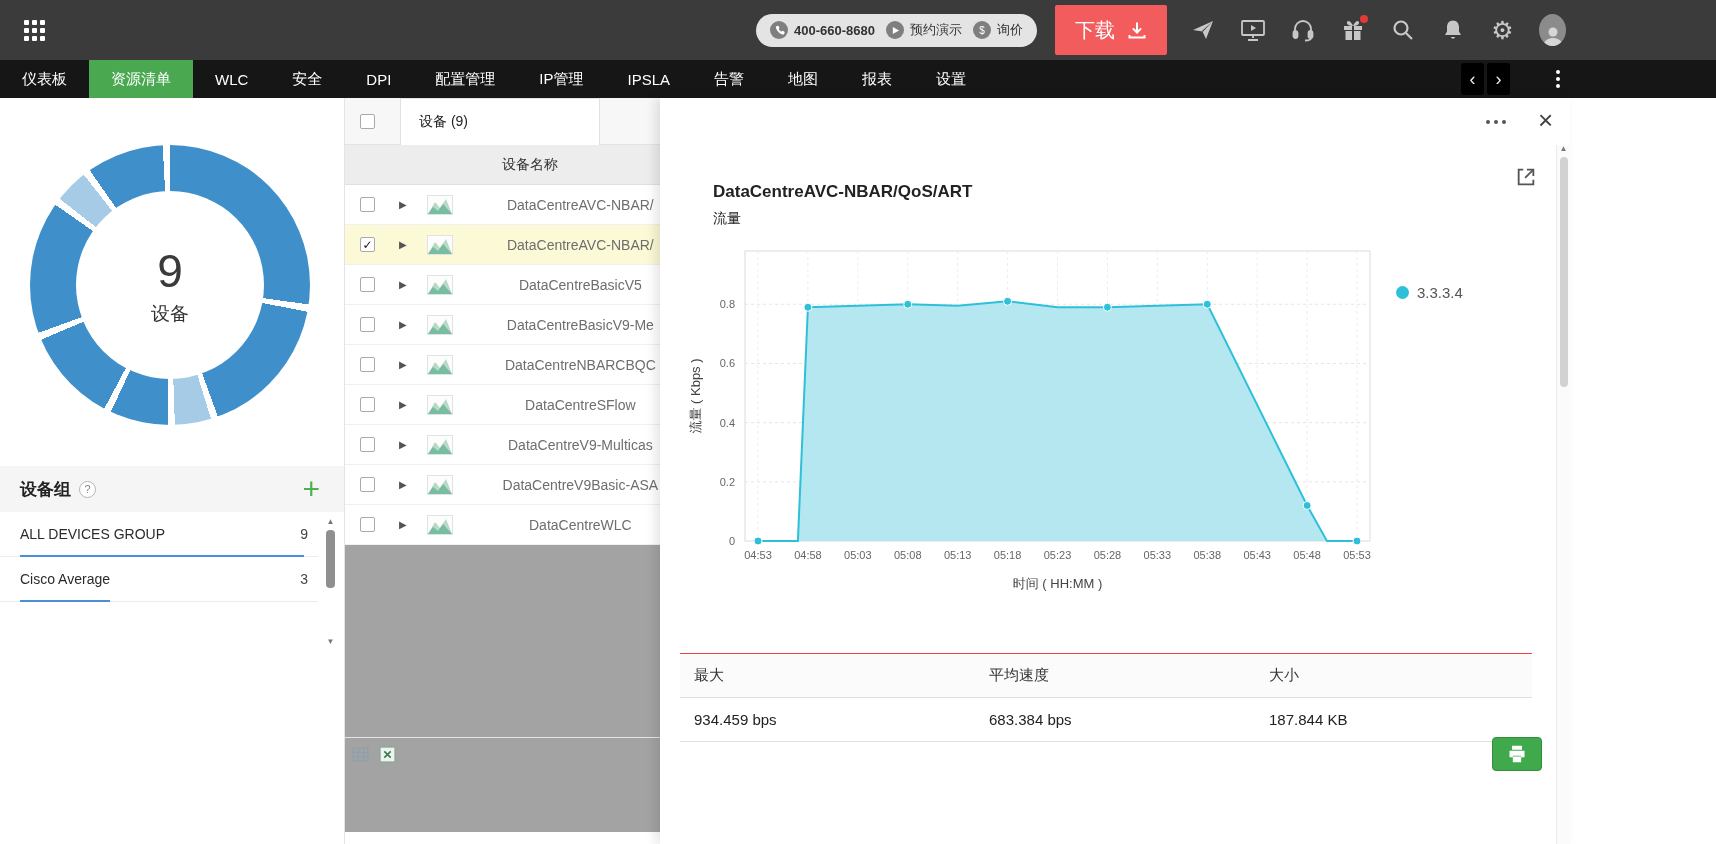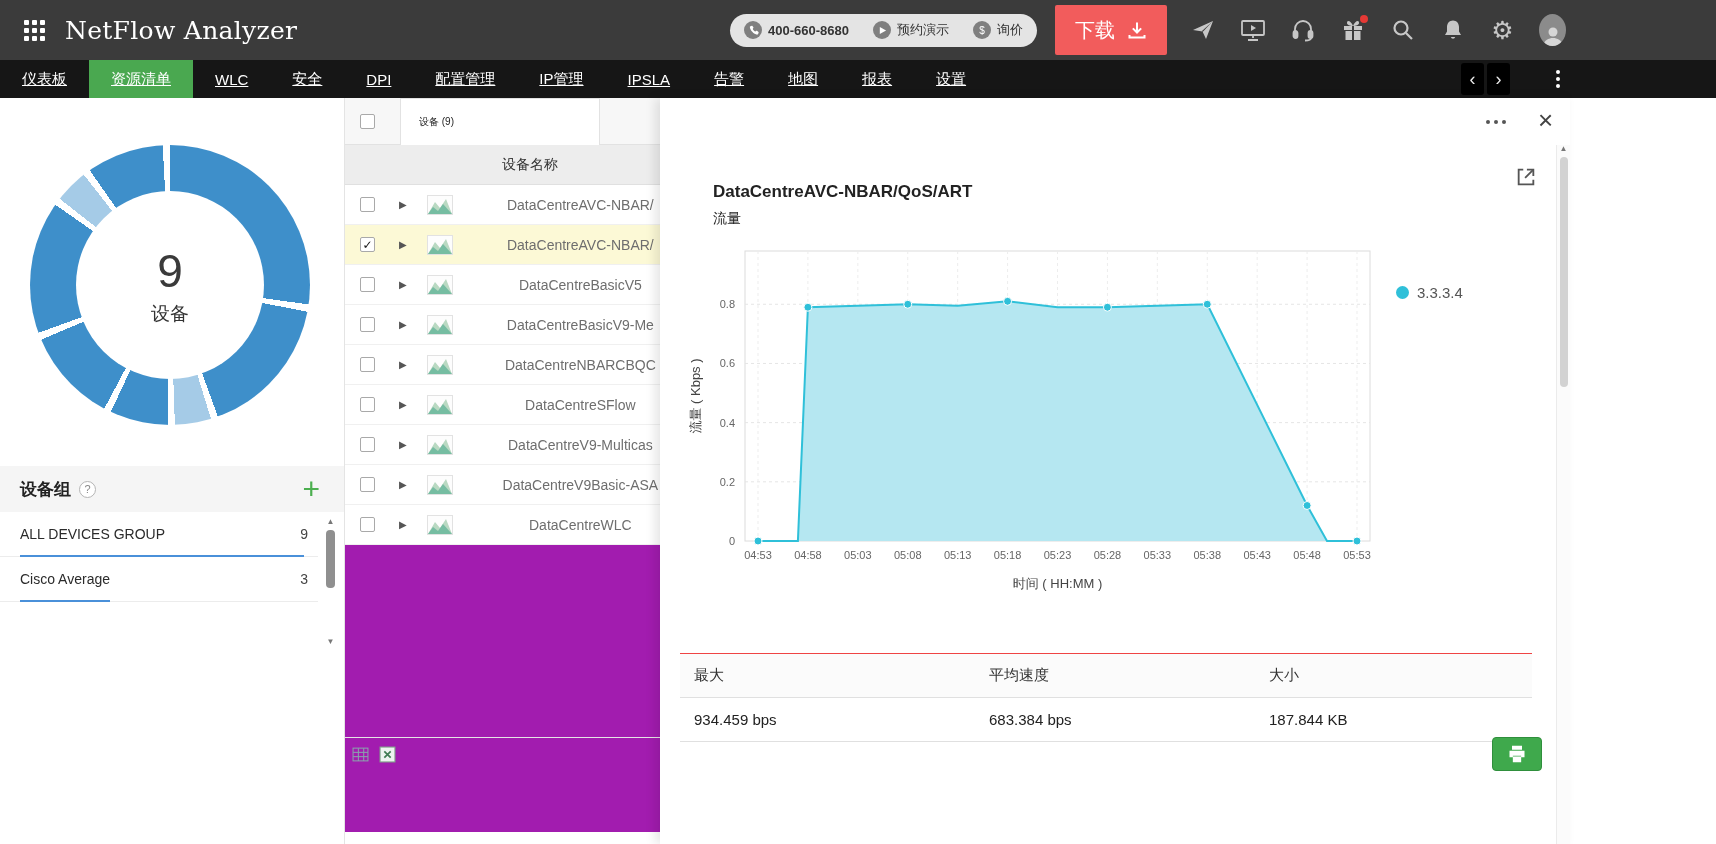--- a/index.html
+++ b/index.html
@@ -6,36 +6,36 @@
   html,body { background:#fff; }
   body { font-family:"Liberation Sans","DejaVu Sans",sans-serif; }
   .screen { position:relative; width:1716px; height:844px; background:#fff; overflow:hidden; }
 
   
   .app-header { height:60px; background:#3b3b3b; display:flex; align-items:center; padding:0 150px 0 24px; }
   .menu-grid { display:grid; grid-template-columns:repeat(3,5px); grid-gap:3px; cursor:pointer; }
   .menu-grid span { width:5px; height:5px; background:#fff; border-radius:1px; }
   .app-title { color:#fff; font-size:25px; margin-left:20px; font-weight:500; font-family:"DejaVu Serif","Liberation Serif",serif; letter-spacing:.3px; }
   .hdr-spacer { flex:1; }
-  .contact-pill { background:#e4e4e4; border-radius:17px; height:33px; display:flex; align-items:center; padding:0 14px; gap:24px; font-size:13px; color:#333; white-space:nowrap; }
+  .contact-pill { background:#e4e4e4; border-radius:17px; height:33px; display:flex; align-items:center; padding:0 14px; gap:11px; font-size:13px; color:#333; white-space:nowrap; }
   .pill-group { display:flex; align-items:center; gap:6px; cursor:pointer; }
   .pill-icn { width:18px; height:18px; border-radius:50%; background:#7f7f7f; color:#fff; display:flex; align-items:center; justify-content:center; font-size:10px; flex:0 0 auto; }
   .pill-phone-num { font-weight:bold; }
   .download-btn { background:#f25c5c; color:#fff; height:50px; margin-left:18px; padding:0 20px; display:flex; align-items:center; gap:12px; font-size:20px; cursor:pointer; border-radius:2px; }
   .header-icons { display:flex; align-items:center; gap:23px; margin-left:22px; }
   .hicon { width:27px; height:27px; display:flex; align-items:center; justify-content:center; position:relative; cursor:pointer; color:#c7c7c7; }
   .hicon svg { display:block; }
   .badge-dot { position:absolute; top:-2px; right:-2px; width:8px; height:8px; border-radius:50%; background:#e53935; }
   .avatar { width:32px; height:32px; border-radius:50%; background:#8b8b8b; overflow:hidden; display:flex; align-items:flex-end; justify-content:center; }
   .gear-glyph { font-size:25px; line-height:1; color:#c7c7c7; }
 
   
   .nav { height:38px; background:#161616; display:flex; align-items:stretch; padding-right:152px; }
   .nav-items { display:flex; align-items:stretch; }
-  .nav-item { display:flex; align-items:center; padding:12px 22px; color:#fff; font-size:15px; cursor:pointer; white-space:nowrap;text-decoration:underline; }
+  .nav-item { display:flex; align-items:center; padding:12px 22px; color:#fff; font-size:15px; cursor:pointer; white-space:nowrap; }
   .nav-item.active { background:#4aa850; }
   .nav-right { margin-left:auto; display:flex; align-items:center; gap:42px; }
   .nav-arrows { display:flex; gap:3px; }
   .nav-arrow { width:23px; height:32px; background:#000; color:#eee; display:flex; align-items:center; justify-content:center; font-size:18px; border-radius:3px; cursor:pointer; }
   .nav-more { display:flex; flex-direction:column; gap:3px; cursor:pointer; padding:4px; }
   .nav-more span { width:4px; height:4px; border-radius:50%; background:#fff; }
 
   
   .content { position:relative; display:flex; height:746px; }
 
@@ -67,26 +67,26 @@
   .grp-row.u-full::after { content:''; position:absolute; left:20px; right:14px; bottom:-1px; height:2px; background:#4a90d9; }
   .grp-row.u-text::after { content:''; position:absolute; left:20px; width:90px; bottom:-1px; height:2px; background:#4a90d9; }
   .side-scroll { position:absolute; right:7px; top:420px; width:13px; height:128px; display:flex; flex-direction:column; align-items:center; }
   .scroll-arrow { font-size:8px; color:#777; line-height:1; cursor:pointer; }
   .side-thumb { width:9px; height:58px; background:#8f8f8f; border-radius:4px; margin:4px 0; cursor:pointer; }
   .side-track-rest { flex:1; }
 
   
   .main { position:relative; flex:1; background:#fff; }
   .toolbar { position:absolute; top:0; left:0; width:315px; height:47px; background:#f7f7f7; border-bottom:1px solid #e2e2e2; display:flex; align-items:center; padding-left:15px; }
-  .tab { position:absolute; left:55px; top:0; height:47px; width:200px; background:#fff; border:1px solid #e2e2e2; border-bottom:none; display:flex; align-items:center; padding-left:18px; font-size:10px; color:#222; cursor:pointer; }
+  .tab { position:absolute; left:55px; top:0; height:47px; width:200px; background:#fff; border:1px solid #e2e2e2; border-bottom:none; display:flex; align-items:center; padding-left:18px; font-size:14px; color:#222; cursor:pointer; }
 
   .cb { width:15px; height:15px; border:1px solid #a9a9a9; border-radius:2px; background:#fff; display:inline-flex; align-items:center; justify-content:center; font-size:12px; color:#111; cursor:pointer; flex:0 0 auto; }
   .cb.checked::after { content:"✓"; }
 
-  .device-list { position:absolute; top:47px; left:0; width:315px; bottom:12px; background:#a21caf; }
+  .device-list { position:absolute; top:47px; left:0; width:315px; bottom:12px; background:#a3a3a3; }
   .list-colhead { height:40px; background:#ededed; border-bottom:1px solid #e0e0e0; display:flex; align-items:center; padding-left:157px; font-size:14px; color:#333; }
   .device-row { height:40px; display:flex; align-items:center; border-bottom:1px solid #f0f0f0; padding-left:15px; cursor:pointer; background:#fff; }
   .device-row.selected { background:#fcf9d6; }
   .expander { margin-left:24px; font-size:10px; color:#555; cursor:pointer; }
   .dev-icon { margin-left:20px; width:26px; height:20px; flex:0 0 auto; }
   .dev-name { margin-left:48px; font-size:14px; color:#6e6e6e; white-space:nowrap; overflow:hidden; flex:1;text-align:center; }
   .list-footer { position:absolute; left:0; right:0; top:592px; border-top:1px solid #e5e5e5; padding:8px 0 0 7px; display:flex; gap:10px; }
   .lf-icon { width:17px; height:17px; cursor:pointer; }
 
   
@@ -122,21 +122,20 @@
       <span></span>
         <span></span>
         <span></span>
         <span></span>
         <span></span>
         <span></span>
         <span></span>
         <span></span>
         <span></span>
     </div>
-    <div class="app-title">NetFlow Analyzer</div>
     <div class="hdr-spacer"></div>
 
     <div class="contact-pill">
       <div class="pill-group">
         <span class="pill-icn">
           <svg width="11" height="11" viewBox="0 0 24 24">
               <path fill="#fff" d="M4 4c0-1 4-3.5 5.2-2.3l2.6 3.4c.7 1-1.3 2.4-1.3 3.4 0 1.6 4 5.6 5.6 5.6 1 0 2.4-2 3.4-1.3l3.4 2.6C24.1 16.6 21 21 20 21 13 21 4 11 4 4z"></path>
             </svg>
         </span>
         <span class="pill-phone-num">400-660-8680</span>

